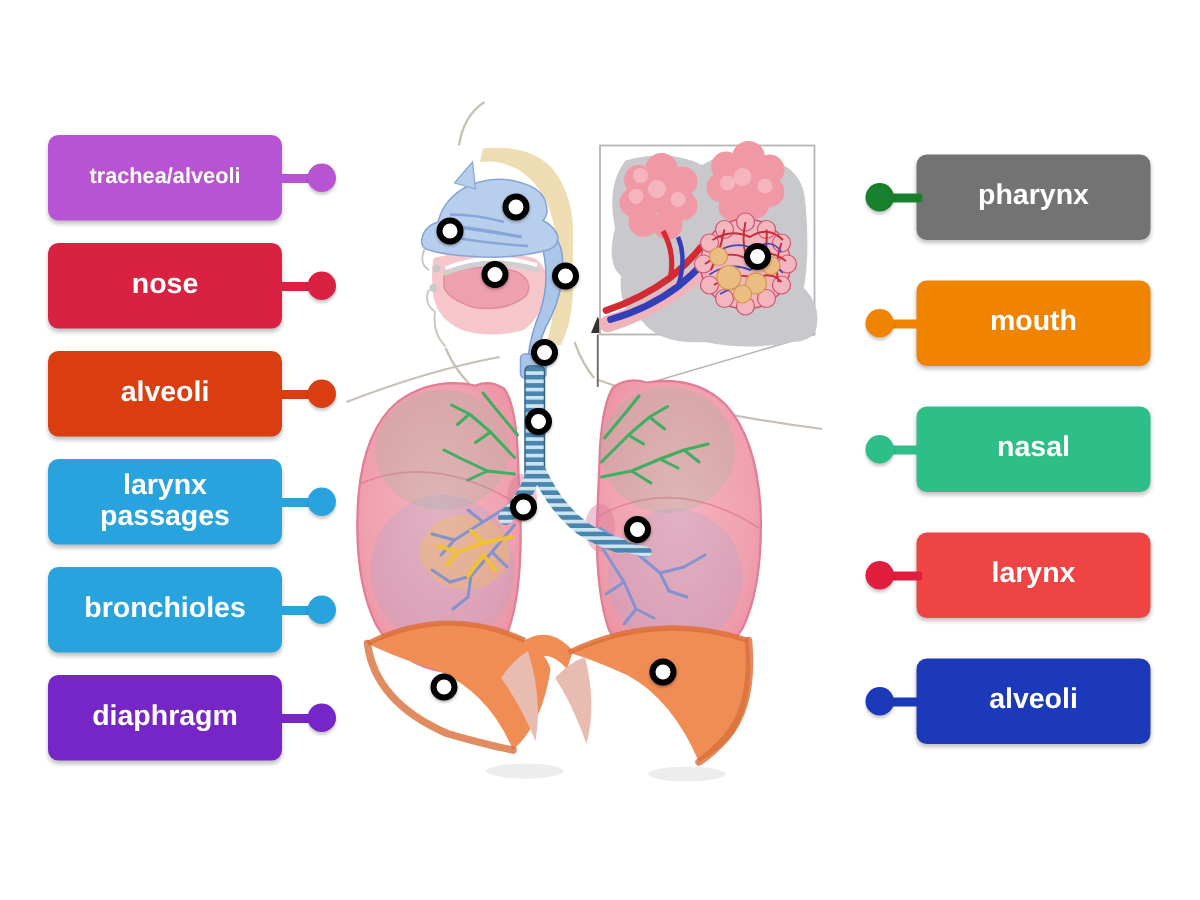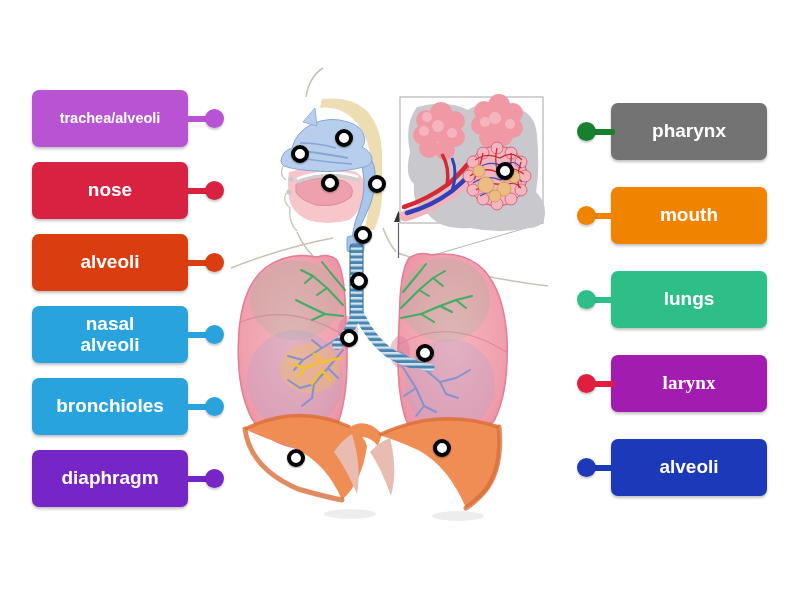--- a/index.html
+++ b/index.html
@@ -229,21 +229,21 @@
   </div>
   <div class="label-row row-left" style="top:234px">
     <button class="label-btn" style="background-color: rgb(217, 61, 16);">
       <span class="label-text">alveoli</span>
     </button>
     <span class="stub" style="background-color: rgb(217, 61, 16);"></span>
     <span class="knob" style="background-color: rgb(217, 61, 16);"></span>
   </div>
   <div class="label-row row-left two-line" style="top:306px">
     <button class="label-btn" style="background-color: rgb(41, 163, 221);">
-      <span class="label-text">nasal alveoli</span>
+      <span class="label-text">larynx passages</span>
     </button>
     <span class="stub" style="background-color: rgb(41, 163, 221);"></span>
     <span class="knob" style="background-color: rgb(41, 163, 221);"></span>
   </div>
   <div class="label-row row-left" style="top:378px">
     <button class="label-btn" style="background-color: rgb(41, 163, 221);">
       <span class="label-text">bronchioles</span>
     </button>
     <span class="stub" style="background-color: rgb(41, 163, 221);"></span>
     <span class="knob" style="background-color: rgb(41, 163, 221);"></span>
@@ -265,27 +265,27 @@
   </div>
   <div class="label-row row-right" style="top:187px">
     <button class="label-btn" style="background-color: rgb(240, 131, 0); text-align: right;">
       <span class="label-text">mouth</span>
     </button>
     <span class="stub" style="background-color: rgb(240, 131, 0);"></span>
     <span class="knob" style="background-color: rgb(240, 131, 0);"></span>
   </div>
   <div class="label-row row-right" style="top:271px">
     <button class="label-btn" style="background-color: rgb(46, 190, 136);">
-      <span class="label-text">lungs</span>
+      <span class="label-text">nasal</span>
     </button>
     <span class="stub" style="background-color: rgb(46, 190, 136);"></span>
     <span class="knob" style="background-color: rgb(46, 190, 136);"></span>
   </div>
   <div class="label-row row-right" style="top:355px">
-    <button class="label-btn" style="background-color: #a21caf; font-family: Liberation Serif, serif;">
+    <button class="label-btn" style="background-color: #ef4444;">
       <span class="label-text">larynx</span>
     </button>
     <span class="stub" style="background-color: rgb(225, 30, 62);"></span>
     <span class="knob" style="background-color: rgb(225, 30, 62);"></span>
   </div>
   <div class="label-row row-right" style="top:439px">
     <button class="label-btn" style="background-color: rgb(28, 57, 185);">
       <span class="label-text">alveoli</span>
     </button>
     <span class="stub" style="background-color: rgb(28, 57, 185);"></span>

